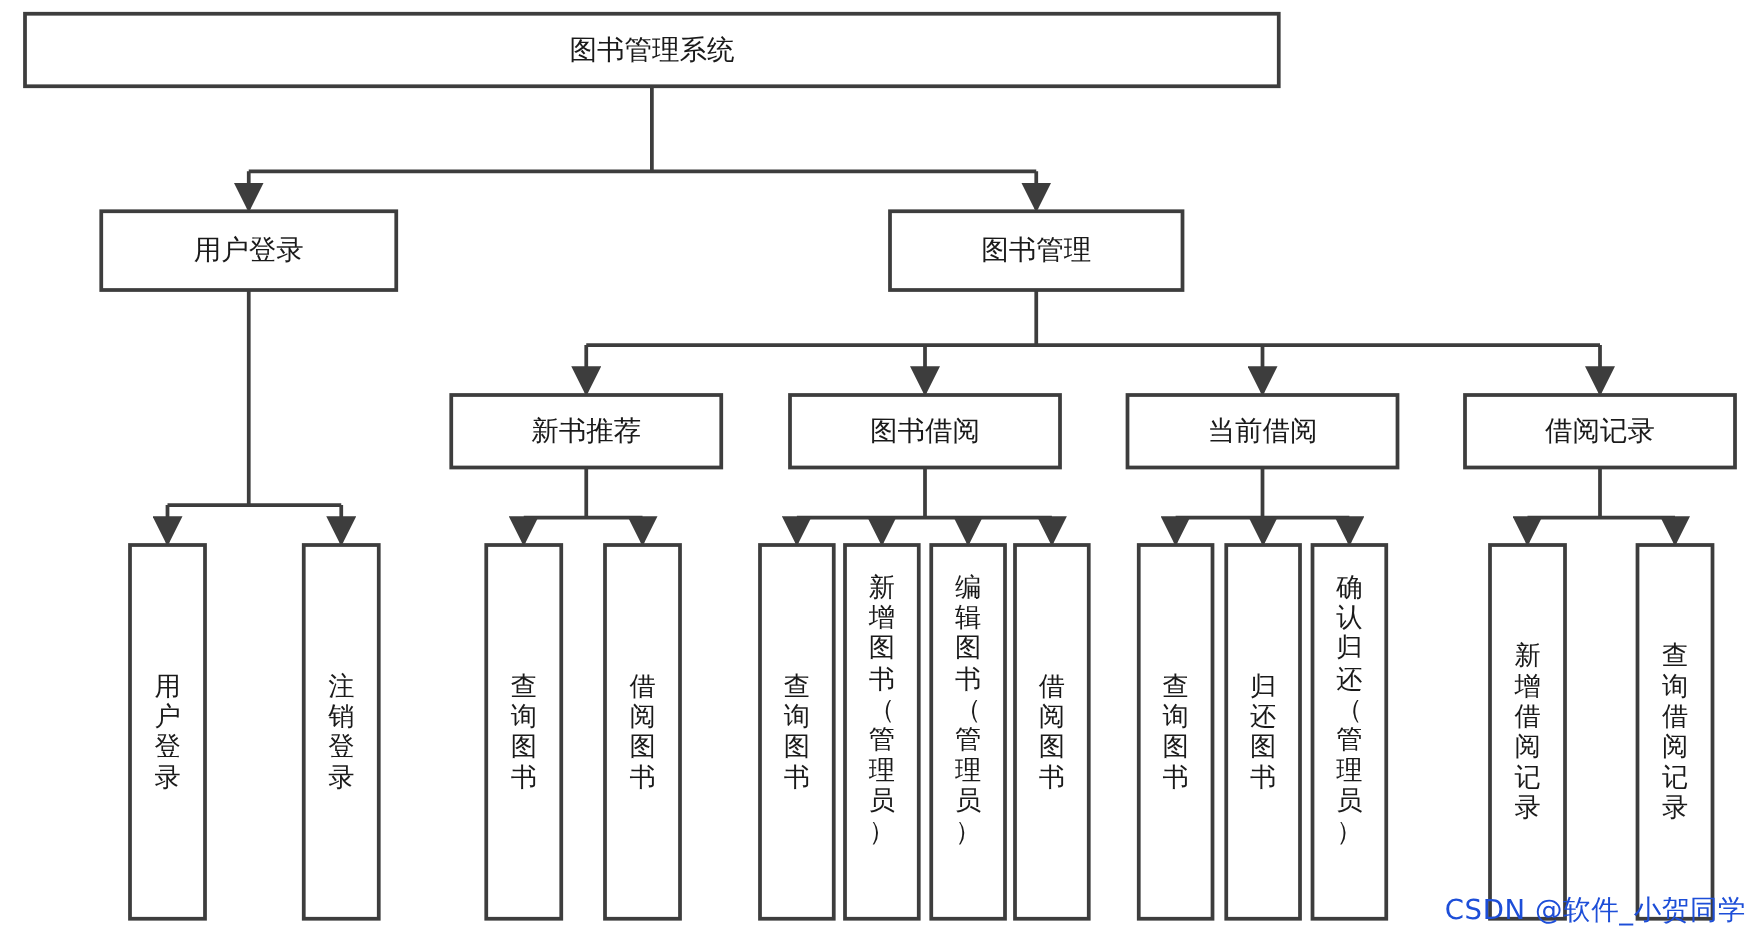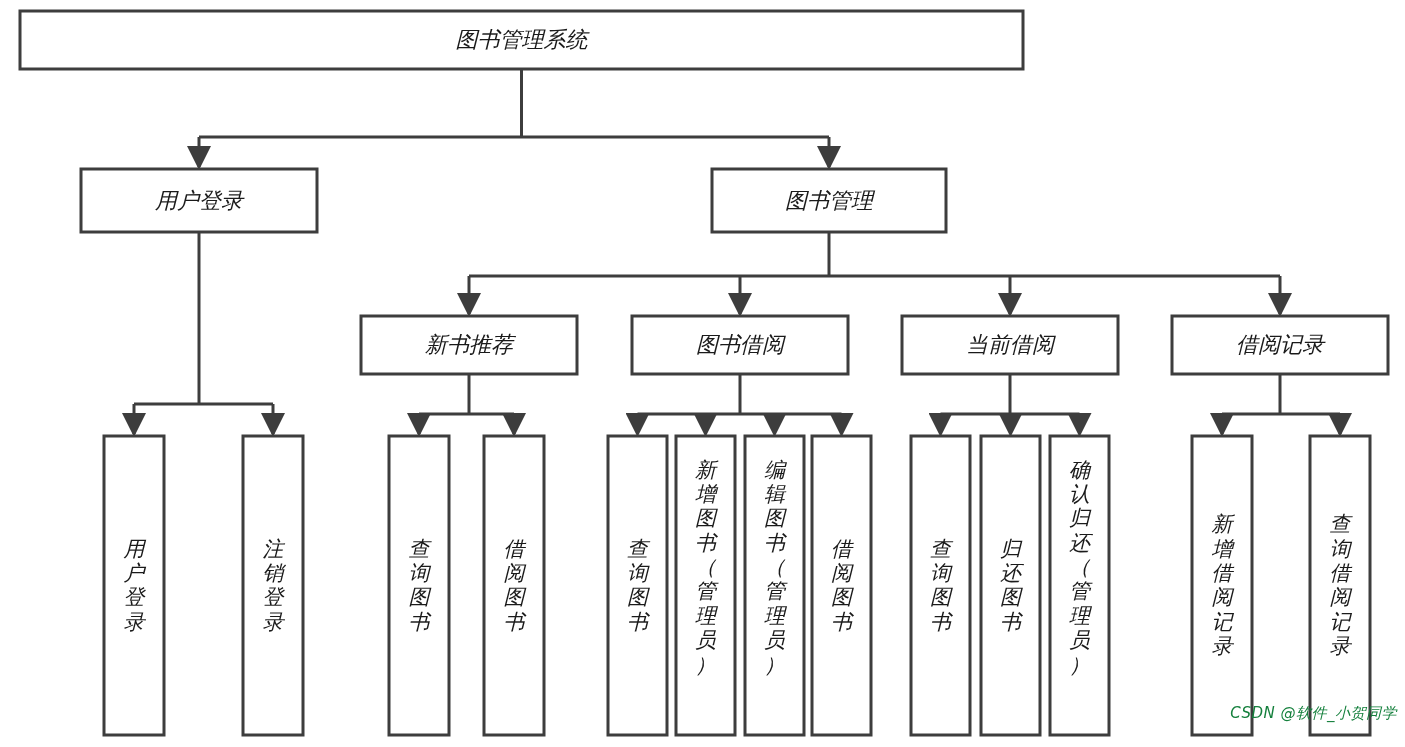--- a/index.html
+++ b/index.html
@@ -1,26 +1,26 @@
 <!DOCTYPE html>
 <html><head>
 <meta charset="utf-8">
 <style>
   html,body{margin:0;padding:0;background:#ffffff;}
   body{width:1405px;height:747px;overflow:hidden;
        font-family:"DejaVu Sans","Liberation Sans",sans-serif;}
-  #diagram-root{position:relative;width:1405px;height:747px;background:#fff;font-style:italic;}
+  #diagram-root{position:relative;width:1405px;height:747px;background:#fff;}
   svg#flow{position:absolute;left:0;top:0;width:1405px;height:747px;}
   .node-box{fill:#ffffff;stroke:#3d3d3d;stroke-width:3;}
   .connector{stroke:#3d3d3d;stroke-width:3;fill:none;}
   .arrow-head{fill:#3d3d3d;stroke:none;}
   .node-label-h{font-family:"DejaVu Sans","Liberation Sans",sans-serif;
        font-size:22px;fill:#1a1a1a;text-anchor:middle;dominant-baseline:middle;}
-  .watermark{position:absolute;right:8px;bottom:24px;color:#15803d;
-       font-size:15px;letter-spacing:.5px;white-space:nowrap;
+  .watermark{position:absolute;right:8px;bottom:4px;color:#1d4ed8;
+       font-size:22px;letter-spacing:.5px;white-space:nowrap;
        font-family:"DejaVu Sans","Liberation Sans",sans-serif;}
   .vtext-wrap{position:absolute;display:flex;flex-direction:column;
        align-items:center;justify-content:flex-start;
        font-size:21px;color:#1a1a1a;line-height:1.16;pointer-events:none;}
   .vtext-wrap span{display:block;text-align:center;}
 </style>
 </head>
 <body>
 
 <div id="diagram-root">

